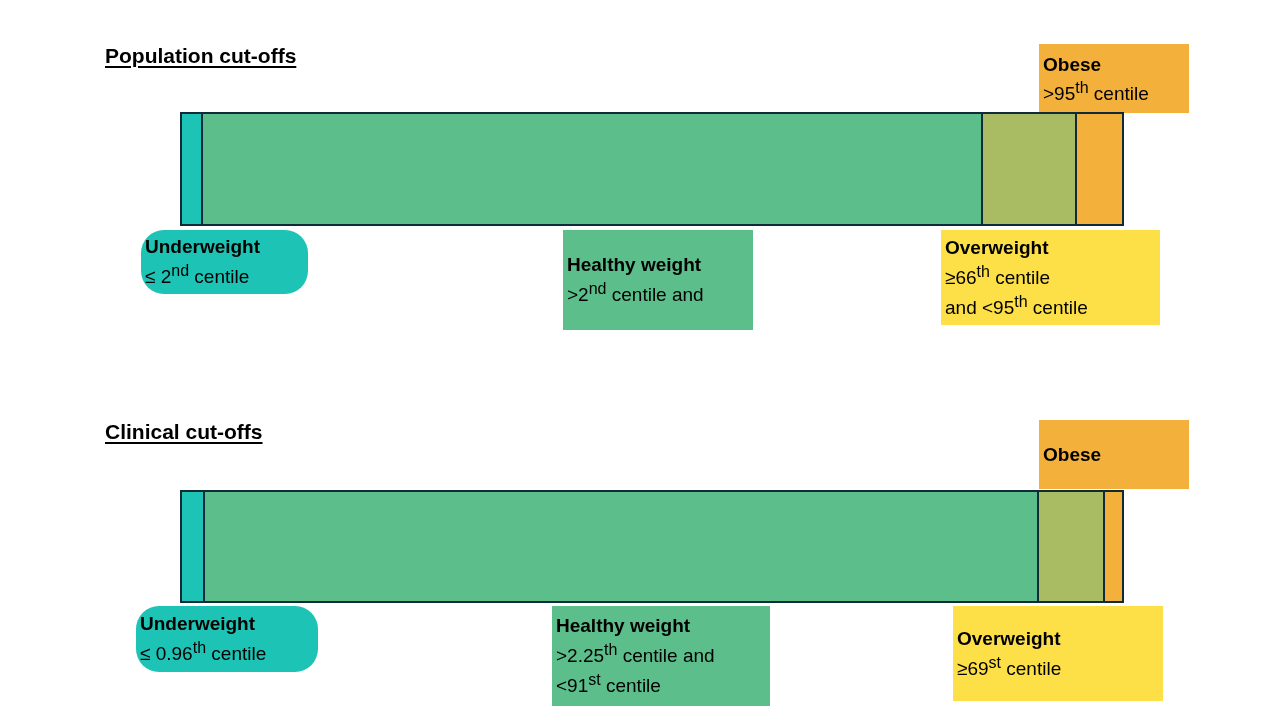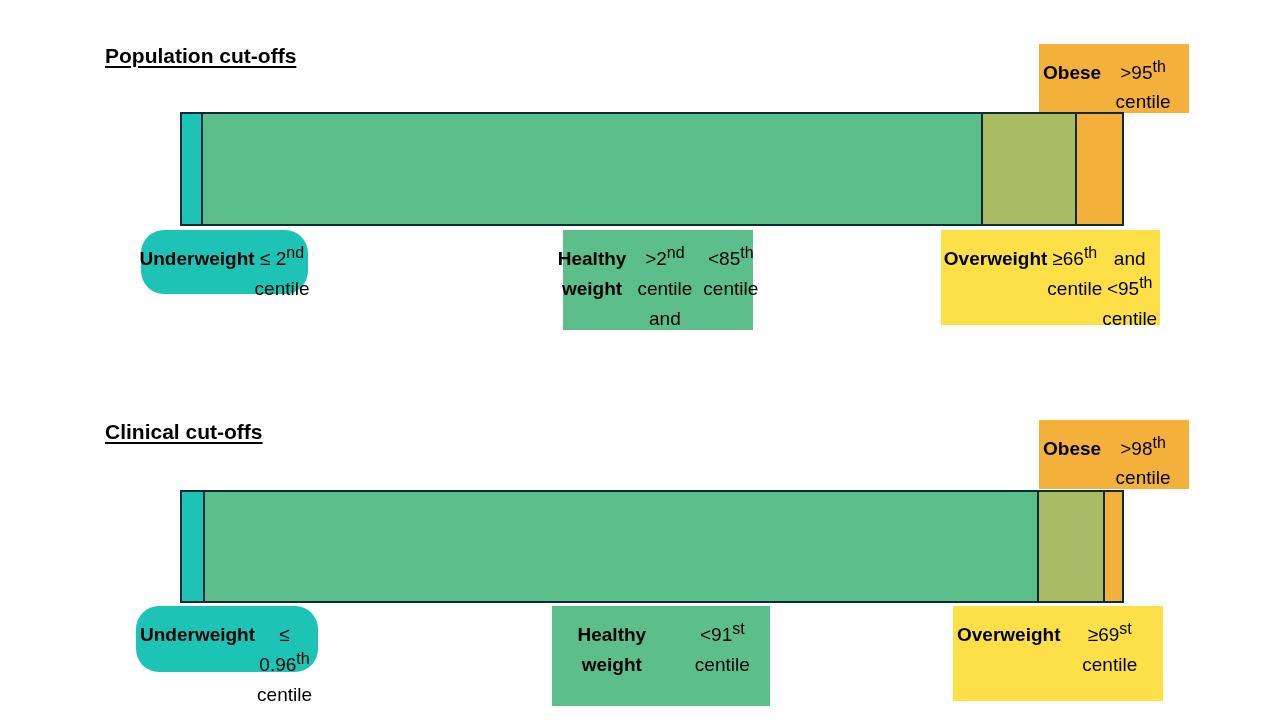--- a/index.html
+++ b/index.html
@@ -39,33 +39,32 @@
   .seg + .seg{border-left:2px solid #0f2a38;}
   .seg.teal{background:#1dc4b5;}
   .seg.green{background:#5cbe8b;}
   .seg.olive{background:#a9bc63;}
   .seg.orange{background:#f3b13b;}
 
   
   .label-box{
     position:absolute;
     box-sizing:border-box;
-    text-align:center;
     font-size:19px;
     line-height:30px;
     padding:14px 4px;
     display:flex;
-    flex-direction:row;
+    flex-direction:column;
     justify-content:center;
   }
   .label-title{font-weight:bold;}
   .label-box sup{font-size:16px;line-height:0;vertical-align:super;}
 
   .bg-teal{background:#1dc4b5;border-radius:23px;}
-  .bg-green{background:#5cbe8b;gap:11px;}
+  .bg-green{background:#5cbe8b;}
   .bg-olive{background:#fde047;}
   .bg-orange{background:#f3b13b;}
 
   
   #pop-obese{left:1039px;top:44px;width:150px;height:69px;line-height:29px;}
   #pop-under{left:141px;top:230px;width:167px;height:64px;}
   #pop-healthy{left:563px;top:230px;width:190px;height:100px;}
   #pop-over{left:941px;top:230px;width:219px;height:95px;}
 
   
@@ -94,50 +93,49 @@
   </div>
 
   <div class="label-box bg-teal" id="pop-under">
     <div class="label-title">Underweight</div>
     <div><span>≤ 2</span><sup>nd</sup><span> centile</span></div>
   </div>
 
   <div class="label-box bg-green" id="pop-healthy">
     <div class="label-title">Healthy weight</div>
     <div><span>&gt;2</span><sup>nd</sup><span> centile and</span></div>
-    <div><span>&lt;85</span><sup>th</sup><span> centile</span></div>
   </div>
 
   <div class="label-box bg-olive" id="pop-over">
     <div class="label-title">Overweight</div>
     <div><span>≥66</span><sup>th</sup><span> centile</span></div>
     <div><span>and &lt;95</span><sup>th</sup><span> centile</span></div>
   </div>
 
   <h2 class="section-heading" id="clin-heading">Clinical cut-offs</h2>
 
   <div class="label-box bg-orange" id="clin-obese">
     <div class="label-title">Obese</div>
-    <div><span>&gt;98</span><sup>th</sup><span> centile</span></div>
   </div>
 
   <div class="bar" id="clin-bar">
     <div class="seg teal" style="width: 2.25%;"></div>
     <div class="seg green" style="width: 88.75%;"></div>
     <div class="seg olive" style="width: 7%;"></div>
     <div class="seg orange" style="width: 2%;"></div>
   </div>
 
   <div class="label-box bg-teal" id="clin-under">
     <div class="label-title">Underweight</div>
     <div><span>≤ 0.96</span><sup>th</sup><span> centile</span></div>
   </div>
 
   <div class="label-box bg-green" id="clin-healthy">
     <div class="label-title">Healthy weight</div>
+    <div><span>&gt;2.25</span><sup>th</sup><span> centile and</span></div>
     <div><span>&lt;91</span><sup>st</sup><span> centile</span></div>
   </div>
 
   <div class="label-box bg-olive" id="clin-over">
     <div class="label-title">Overweight</div>
     <div><span>≥69</span><sup>st</sup><span> centile</span></div>
   </div>
 
 </div>
 

